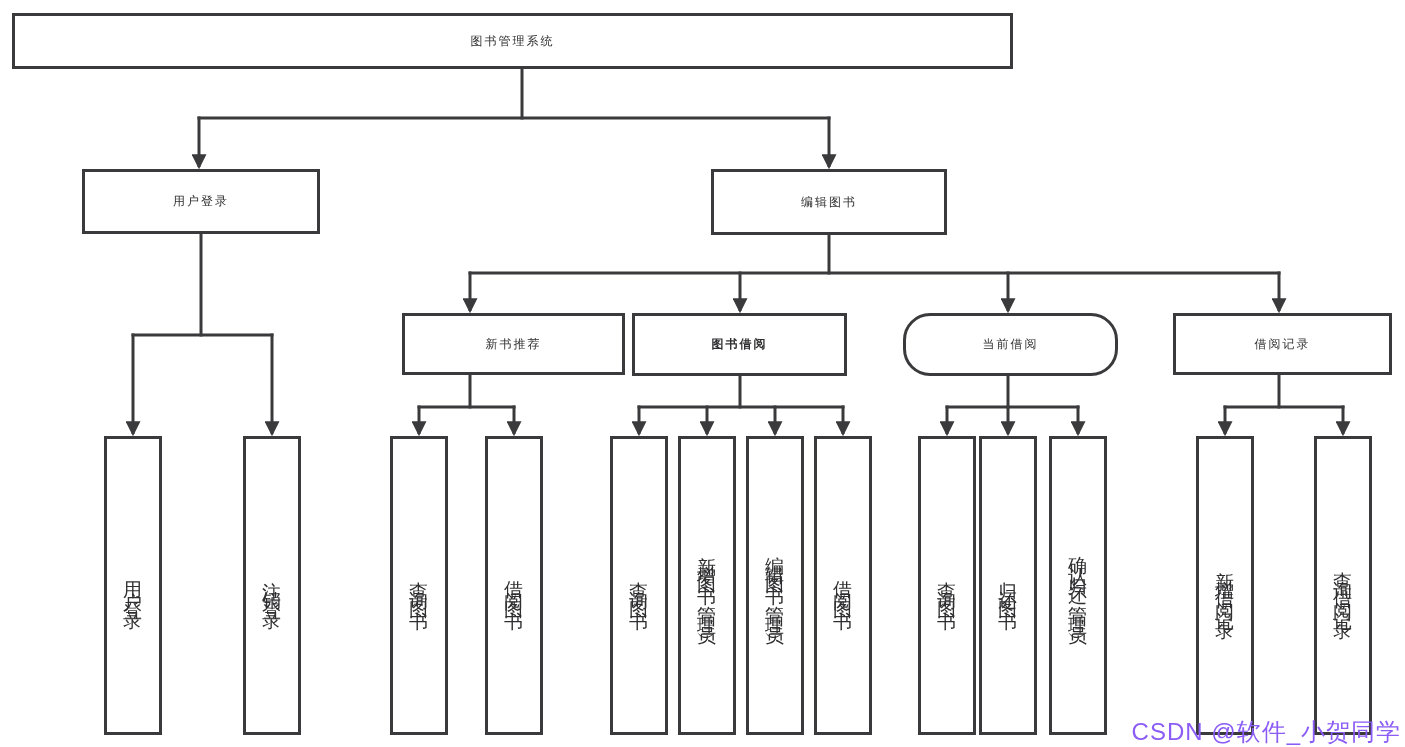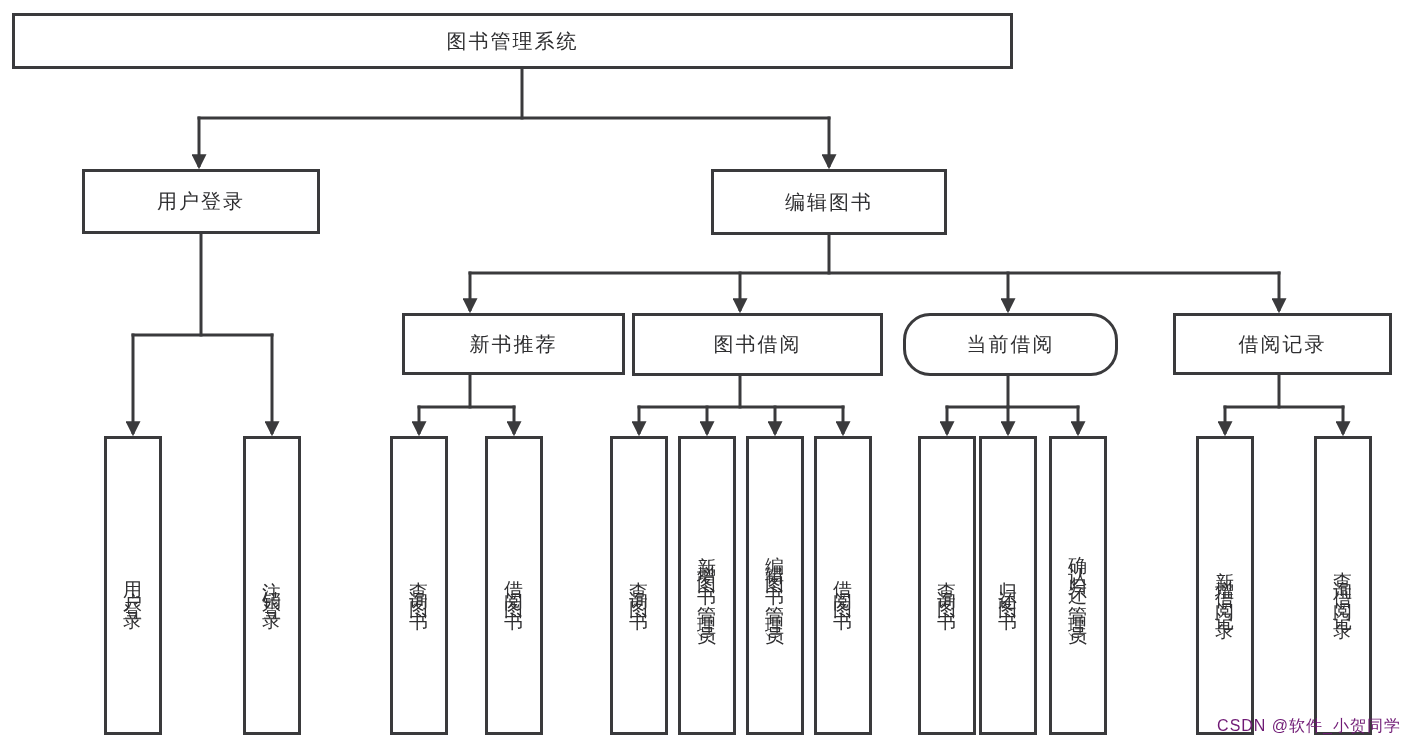--- a/index.html
+++ b/index.html
@@ -5,47 +5,47 @@
   html,body{margin:0;padding:0;background:#ffffff;}
   .stage{
     position:relative;width:1405px;height:747px;background:#ffffff;overflow:hidden;
     font-family:"Liberation Sans","DejaVu Sans",sans-serif;color:#2f2f31;
   }
   .wires{position:absolute;left:0;top:0;width:1405px;height:747px;pointer-events:none;}
   .box{
     position:absolute;box-sizing:border-box;border:3px solid #3a3a3c;background:#ffffff;
     display:flex;align-items:center;justify-content:center;
   }
-  .hbox{font-size:20px;letter-spacing:2px;}
+  .hbox{font-size:12px;letter-spacing:2px;}
   .leaf{
     width:58px;height:299px;top:436px;font-size:19px;
     writing-mode:vertical-rl;text-orientation:mixed;letter-spacing:10px;line-height:1;
   }
   
   .n-root{left:12px;top:13px;width:1001px;height:56px;}
   
   .n-login{left:82px;top:169px;width:238px;height:65px;}
   .n-mgmt{left:711px;top:169px;width:236px;height:66px;}
   
   .n-newbook{left:362px;top:313px;width:223px;height:62px;margin-left:40px;}
-  .n-borrow{left:632px;top:313px;width:251px;height:63px;}
+  .n-borrow{left:632px;top:313px;width:215px;height:63px;font-weight:bold;}
   .n-current{left:903px;top:313px;width:215px;height:63px;border-radius:27px;}
   .n-records{left:1173px;top:313px;width:219px;height:62px;}
   
   .l-1a{left:104px;} .l-1b{left:243px;}
   
   .l-2a{left:390px;} .l-2b{left:485px;}
   
   .l-3a{left:610px;} .l-3b{left:678px;} .l-3c{left:746px;} .l-3d{left:814px;}
   
   .l-4a{left:918px;} .l-4b{left:979px;} .l-4c{left:1049px;}
   
   .l-5a{left:1196px;} .l-5b{left:1314px;}
   .watermark{
-    position:absolute;right:4px;top:716px;font-size:16px;color:#701a75;
+    position:absolute;right:4px;top:716px;font-size:24px;color:#8b5cf6;
     letter-spacing:1px;white-space:nowrap;
   }
 </style>
 </head>
 <body>
 
 <div class="stage">
 
   <svg class="wires" viewBox="0 0 1405 747" xmlns="http://www.w3.org/2000/svg">
     <defs>

